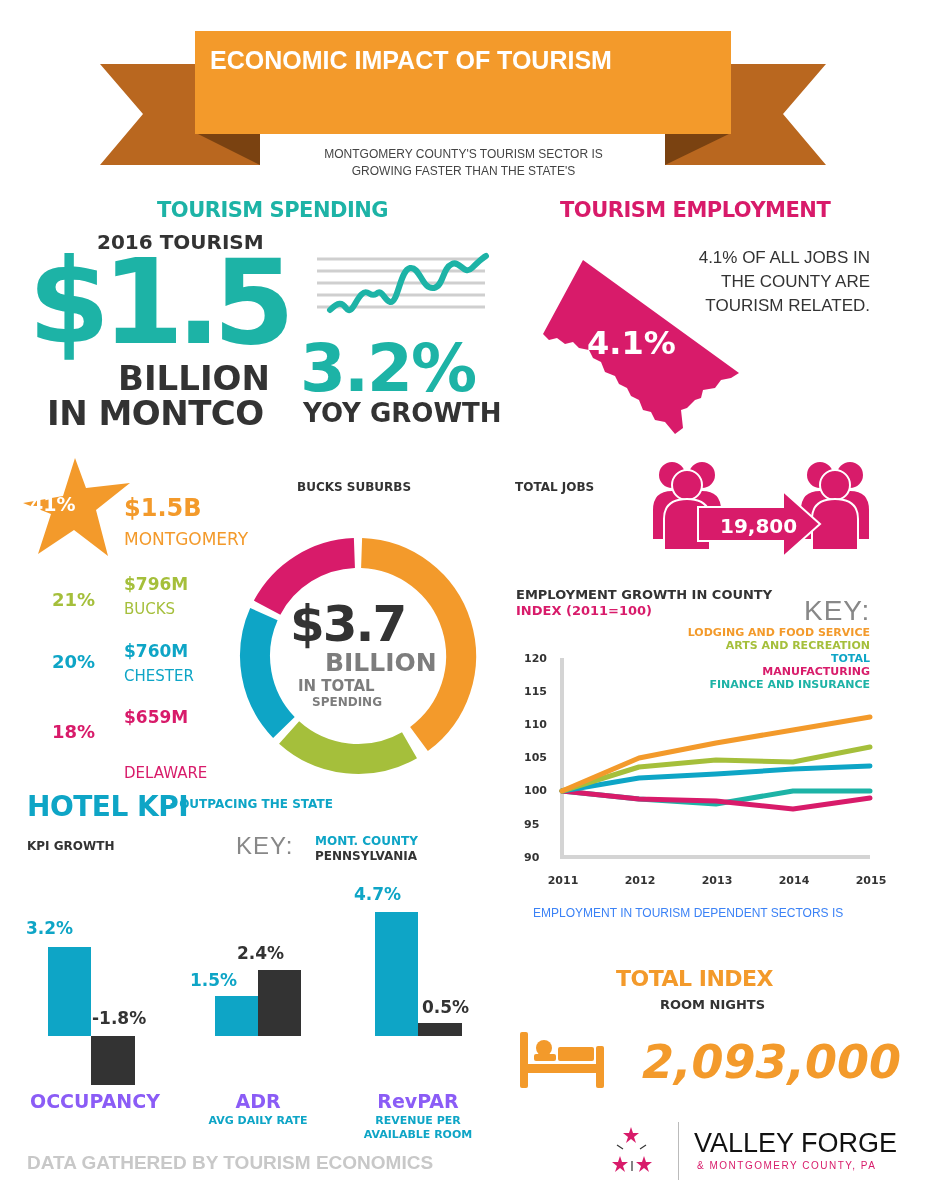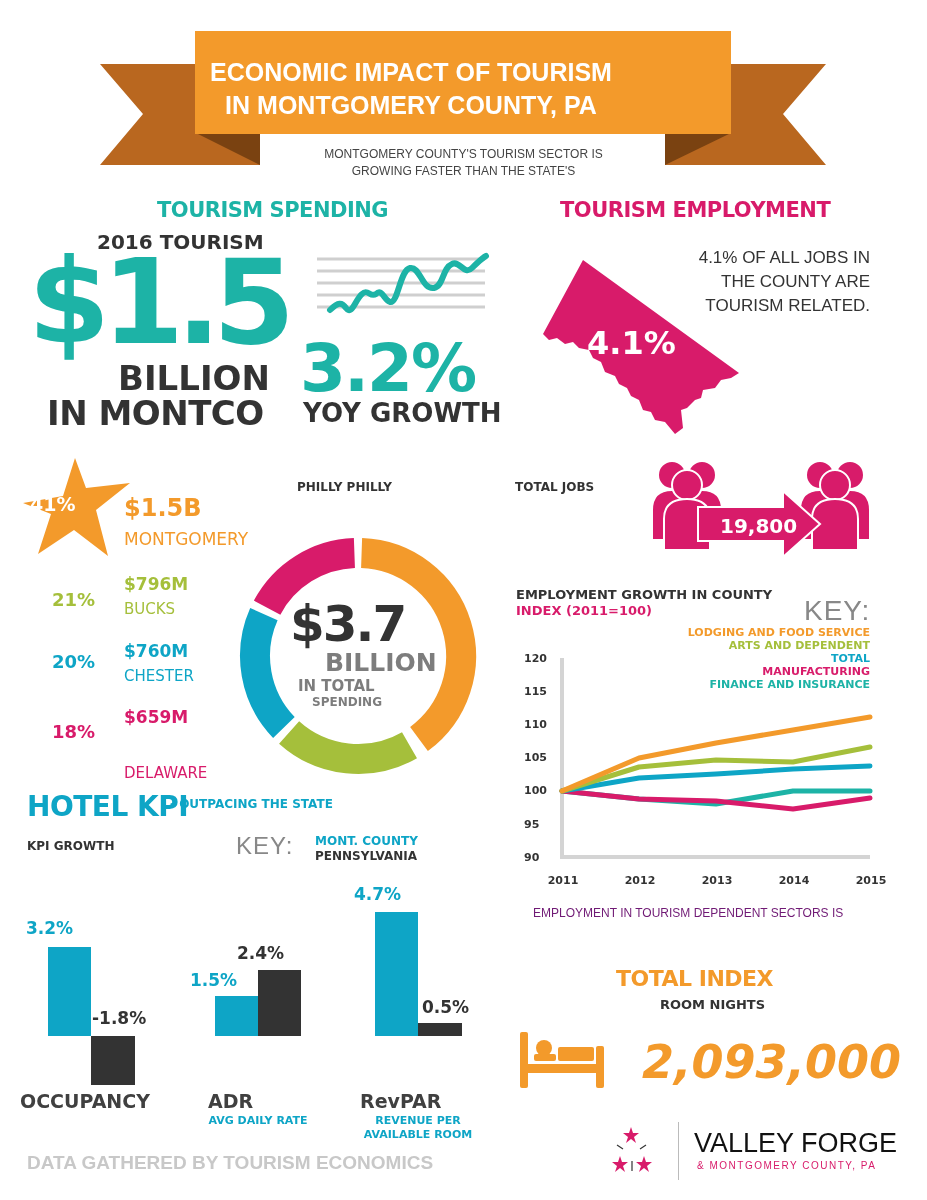--- a/index.html
+++ b/index.html
@@ -8,21 +8,21 @@
   .abs { position:absolute; }
   .c-teal { color:#1db3a6; }
   .c-mag { color:#d81b6a; }
   .c-org { color:#f39a2b; }
   .c-grn { color:#a5bf3b; }
   .c-blu { color:#0ea5c6; }
   .c-dk { color:#333333; }
 
   
   #banner-svg { left:0; top:0; }
-  .banner-title { left:195px; top:44px; width:432px; text-align:center; color:#fff; font-weight:bold; font-size:25px; line-height:33px; letter-spacing:0px; font-family:"Liberation Sans", sans-serif;margin-top:12px; }
+  .banner-title { left:195px; top:44px; width:432px; text-align:center; color:#fff; font-weight:bold; font-size:25px; line-height:33px; letter-spacing:0px; font-family:"Liberation Sans", sans-serif; }
   .banner-sub { left:260px; top:146px; width:407px; text-align:center; font-size:12px; line-height:17px; color:#444; font-family:"Liberation Sans", sans-serif; }
 
   .sec-title { font-weight:bold; font-size:21px; font-family:"DejaVu Sans", sans-serif; letter-spacing:-0.5px; }
 
   
   .t2016 { left:97px; top:230px; font-size:20px; font-weight:bold; color:#333; }
   .big15 { left:28px; top:222px; font-size:118px; font-weight:bold; color:#1db3a6; letter-spacing:-8px; line-height:160px; font-family:"DejaVu Sans", sans-serif; }
   .billion1 { left:118px; top:360px; font-size:34px; font-weight:bold; color:#333; line-height:36px; }
   .inmontco { left:47px; top:395px; font-size:34px; font-weight:bold; color:#333; line-height:36px; letter-spacing:-0.5px;}
   .yoy32 { left:300px; top:332px; font-size:66px; font-weight:bold; color:#1db3a6; line-height:74px; letter-spacing:-2px; }
@@ -48,34 +48,34 @@
   
   .jobs-num { left:720px; top:514px; color:#fff; font-size:20px; font-weight:bold; }
 
   
   .emp-hd { left:516px; top:587px; font-size:13px; font-weight:bold; color:#333; }
   .emp-idx { left:516px; top:603px; font-size:13px; font-weight:bold; color:#d81b6a; }
   .key-big { left:804px; top:595px; font-size:28px; color:#888; font-family:"Liberation Sans", sans-serif; letter-spacing:1px; }
   .legend { right:57px; text-align:right; font-size:11px; font-weight:bold; line-height:12.5px; }
   .ytick { left:524px; width:28px; text-align:left; font-size:11px; font-weight:bold; color:#333; }
   .xtick { font-size:11px; font-weight:bold; color:#333; width:40px; text-align:center; }
-  .emp-note { left:533px; top:906px; width:360px; font-size:12px; line-height:15px; color:#701a75; font-family:"Liberation Sans", sans-serif; }
+  .emp-note { left:533px; top:906px; width:360px; font-size:12px; line-height:15px; color:#3b82f6; font-family:"Liberation Sans", sans-serif; }
 
   
   .hotel-title { left:27px; top:790px; font-size:28px; font-weight:bold; color:#0ea5c6; letter-spacing:-0.5px; }
   .hotel-sub { left:170px; top:797px; font-size:12px; font-weight:bold; color:#0ea5c6; }
   .kpi-growth { left:27px; top:839px; font-size:12px; font-weight:bold; color:#333; }
   .kpi-key { left:236px; top:832px; font-size:24px; color:#888; font-family:"Liberation Sans", sans-serif; letter-spacing:1px; }
   .kpi-leg1 { left:315px; top:834px; font-size:12px; font-weight:bold; color:#0ea5c6; }
   .kpi-leg2 { left:315px; top:849px; font-size:12px; font-weight:bold; color:#333; }
   .bar { position:absolute; }
   .bar-blue { background:#0ea5c6; }
   .bar-dark { background:#333333; }
   .bar-val { position:absolute; font-size:17px; font-weight:bold; }
-  .kpi-name { position:absolute; font-size:19px; font-weight:bold; color:#404040; }
+  .kpi-name { position:absolute; font-size:19px; font-weight:bold; color:#8b5cf6; text-align:center; }
   .kpi-sub { position:absolute; font-size:11px; font-weight:bold; color:#0ea5c6; text-align:center; line-height:14px; }
 
   
   .booked-title { left:616px; top:966px; font-size:22px; font-weight:bold; color:#f39a2b; letter-spacing:-0.5px; }
   .booked-sub { left:660px; top:997px; font-size:13px; font-weight:bold; color:#333; }
   .booked-num { left:642px; top:1035px; font-size:46px; font-weight:bold; color:#f39a2b; letter-spacing:0px;font-style:italic; }
 
   
   .footer-src { left:27px; top:1152px; font-size:19px; font-weight:bold; color:#c8c8c8; font-family:"Liberation Sans", sans-serif; }
   .vf-name { left:694px; top:1128px; font-size:27px; color:#111; font-family:"Liberation Sans", sans-serif; letter-spacing:0px; }
@@ -90,21 +90,20 @@
   <polygon points="100,64 260,64 260,165 100,165 143,114" fill="#b9671f"></polygon>
   <polygon points="196,133 260,133 260,165" fill="#7a4211"></polygon>
 
   <polygon points="826,64 665,64 665,165 826,165 783,114" fill="#b9671f"></polygon>
   <polygon points="731,133 665,133 665,165" fill="#7a4211"></polygon>
 
   <rect x="195" y="31" width="536" height="103" fill="#f39a2b"></rect>
 </svg>
 <div class="abs banner-title">
   <div>ECONOMIC IMPACT OF TOURISM</div>
-  <div>IN MONTGOMERY COUNTY, PA</div>
 </div>
 <div class="abs banner-sub">
   <div>MONTGOMERY COUNTY'S TOURISM SECTOR IS</div>
   <div>GROWING FASTER THAN THE STATE'S</div>
 </div>
 
 <div class="abs sec-title c-teal" style="left:157px; top:198px;">TOURISM SPENDING</div>
 <div class="abs t2016">2016 TOURISM</div>
 <div class="abs big15">$1.5</div>
 <div class="abs billion1">BILLION</div>
@@ -127,21 +126,21 @@
 <div class="abs emp-text">
   <div>4.1% OF ALL JOBS IN</div>
   <div>THE COUNTY ARE</div>
   <div>TOURISM RELATED.</div>
 </div>
 <svg class="abs" style="left:535px; top:250px;" width="215" height="190">
   <polygon fill="#d81b6a" points="48,10 204,123 196,128 186,130 180,138 168,140 166,148 160,150 152,158 146,160 148,178 140,184 130,172 120,170 116,162 108,160 104,150 96,146 92,138 84,134 80,126 70,122 66,112 58,108 54,100 44,98 38,92 30,94 22,88 14,90 8,84"></polygon>
 </svg>
 <div class="abs county-pct">4.1%</div>
 
-<div class="abs small-hd" style="left:297px; top:480px;">PHILLY PHILLY</div>
+<div class="abs small-hd" style="left:297px; top:480px;">BUCKS SUBURBS</div>
 
 <svg class="abs" style="left:18px; top:452px;" width="120" height="112">
   <polygon fill="#f39a2b" points="57,6 68,36 112,31 78,58 90,104 56,78 20,102 33,62 5,51 45,44"></polygon>
 </svg>
 <div class="abs star-pct">41%</div>
 <div class="abs cty-amt c-org" style="left:124px; top:494px;">$1.5B</div>
 <div class="abs cty-name c-org" style="left:124px; top:529px; font-size:17px;">MONTGOMERY</div>
 
 <div class="abs cty-pct c-grn" style="left:52px; top:589px;">21%</div>
 <div class="abs cty-amt-s c-grn" style="left:124px; top:574px;">$796M</div>
@@ -192,21 +191,21 @@
   </g>
 
   <polygon fill="#d81b6a" stroke="#ffffff" stroke-width="2" points="48,52 133,52 133,36 170,69 133,102 133,86 48,86"></polygon>
 </svg>
 <div class="abs jobs-num">19,800</div>
 
 <div class="abs emp-hd">EMPLOYMENT GROWTH IN COUNTY</div>
 <div class="abs emp-idx">INDEX (2011=100)</div>
 <div class="abs key-big">KEY:</div>
 <div class="abs legend c-org" style="top:627px;">LODGING AND FOOD SERVICE</div>
-<div class="abs legend c-grn" style="top:640px;">ARTS AND DEPENDENT</div>
+<div class="abs legend c-grn" style="top:640px;">ARTS AND RECREATION</div>
 <div class="abs legend c-blu" style="top:653px;">TOTAL</div>
 <div class="abs legend c-mag" style="top:666px;">MANUFACTURING</div>
 <div class="abs legend c-teal" style="top:679px;">FINANCE AND INSURANCE</div>
 
 <div class="abs ytick" style="top:652px;">120</div>
 <div class="abs ytick" style="top:685px;">115</div>
 <div class="abs ytick" style="top:718px;">110</div>
 <div class="abs ytick" style="top:751px;">105</div>
 <div class="abs ytick" style="top:784px;">100</div>
 <div class="abs ytick" style="top:818px;">95</div>

